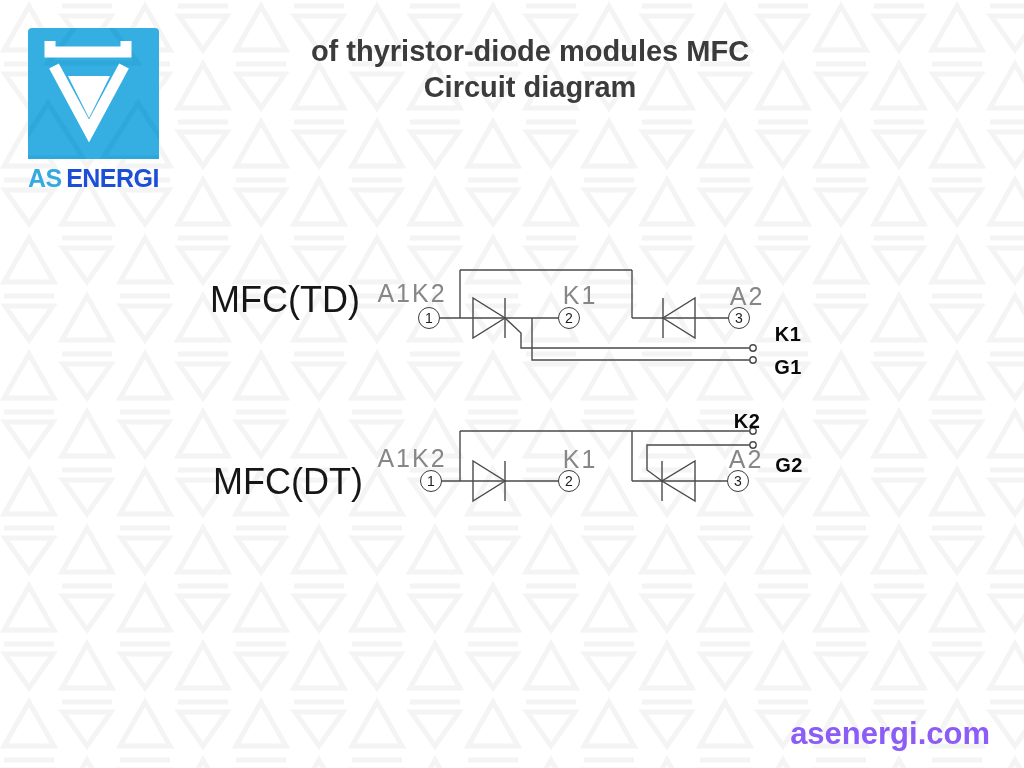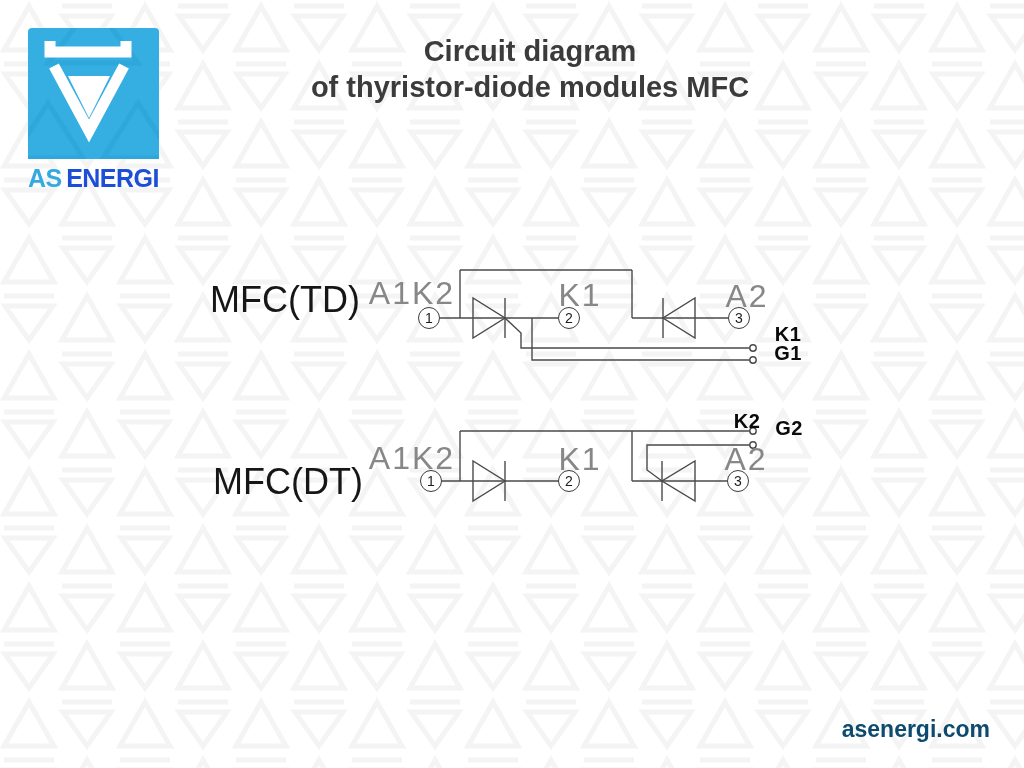--- a/index.html
+++ b/index.html
@@ -18,35 +18,35 @@
   .logo-text .energi{color:#1d4ed8}
   .title{
     position:absolute;left:530px;top:33px;transform:translateX(-50%);
     text-align:center;font-size:29px;font-weight:bold;color:#3B3B3B;
     line-height:36px;white-space:nowrap;
   }
   .schematic{position:absolute;left:0;top:0}
   .mfc{position:absolute;font-size:36px;line-height:1;color:#161616;white-space:nowrap}
   .glabel{
     position:absolute;transform:translate(-50%,-50%);
-    font-size:32px;color:#878787;letter-spacing:2px;white-space:nowrap;
+    font-size:25px;color:#878787;letter-spacing:2px;white-space:nowrap;
   }
   .blabel{
     position:absolute;transform:translate(-50%,-50%);
     font-size:20px;font-weight:bold;color:#0a0a0a;letter-spacing:.5px;white-space:nowrap;
   }
   .term{
     position:absolute;width:22px;height:22px;box-sizing:border-box;
     border:1.6px solid #3c3c3c;border-radius:50%;background:#fff;
     display:flex;align-items:center;justify-content:center;
     font-size:14px;color:#1c1c1c;
   }
   .site{
     position:absolute;top:716px;right:34px;
-    font-size:23px;font-weight:bold;color:#0c4a6e;white-space:nowrap;
+    font-size:31px;font-weight:bold;color:#8b5cf6;white-space:nowrap;
   }
 </style>
 </head>
 <body>
 
 <svg class="bg" width="1024" height="768">
   <defs>
     <pattern id="bgpat" width="116" height="116" patternUnits="userSpaceOnUse">
       <g fill="none" stroke="#f4f4f4" stroke-width="5">
         <polygon points="29,6 54,50 4,50"></polygon>
@@ -73,22 +73,22 @@
     <polyline points="26,38 61,103 96,38" fill="none" stroke="#ffffff" stroke-width="11"></polyline>
     <polygon points="40,48 82,48 61,90" fill="#ffffff"></polygon>
   </g>
 </svg>
 <div class="logo-text">
   <span class="as">AS</span>
   <span class="energi">ENERGI</span>
 </div>
 
 <div class="title">
+  <div>of thyristor-diode modules MFC</div>
   <div>Circuit diagram</div>
-  <div>of thyristor-diode modules MFC</div>
 </div>
 
 <svg class="schematic" width="1024" height="768">
   <g stroke="#4A4A4A" stroke-width="1.4" fill="none">
     <line x1="440" y1="318" x2="558" y2="318"></line>
     <line x1="632" y1="318" x2="728" y2="318"></line>
     <line x1="460" y1="318" x2="460" y2="270"></line>
     <line x1="460" y1="270" x2="632" y2="270"></line>
     <line x1="632" y1="270" x2="632" y2="318"></line>
     <g>
@@ -125,25 +125,25 @@
 </svg>
 
 <div class="mfc" style="left:210px;top:282px">MFC(TD)</div>
 <div class="glabel" style="left:412px;top:293px">A1K2</div>
 <div class="glabel" style="left:580px;top:295px">K1</div>
 <div class="glabel" style="left:747px;top:296px">A2</div>
 <div class="term" style="left:418px;top:307px">1</div>
 <div class="term" style="left:558px;top:307px">2</div>
 <div class="term" style="left:728px;top:307px">3</div>
 <div class="blabel" style="left:788px;top:334px">K1</div>
-<div class="blabel" style="left:788px;top:353px">G1</div>
+<div class="blabel" style="left:788px;top:367px">G1</div>
 
 <div class="mfc" style="left:213px;top:464px">MFC(DT)</div>
 <div class="glabel" style="left:412px;top:458px">A1K2</div>
 <div class="glabel" style="left:580px;top:459px">K1</div>
 <div class="glabel" style="left:746px;top:459px">A2</div>
 <div class="term" style="left:420px;top:470px">1</div>
 <div class="term" style="left:558px;top:470px">2</div>
 <div class="term" style="left:727px;top:470px">3</div>
 <div class="blabel" style="left:747px;top:421px">K2</div>
-<div class="blabel" style="left:789px;top:428px">G2</div>
+<div class="blabel" style="left:789px;top:465px">G2</div>
 
 <div class="site">asenergi.com</div>
 
 </body></html>

